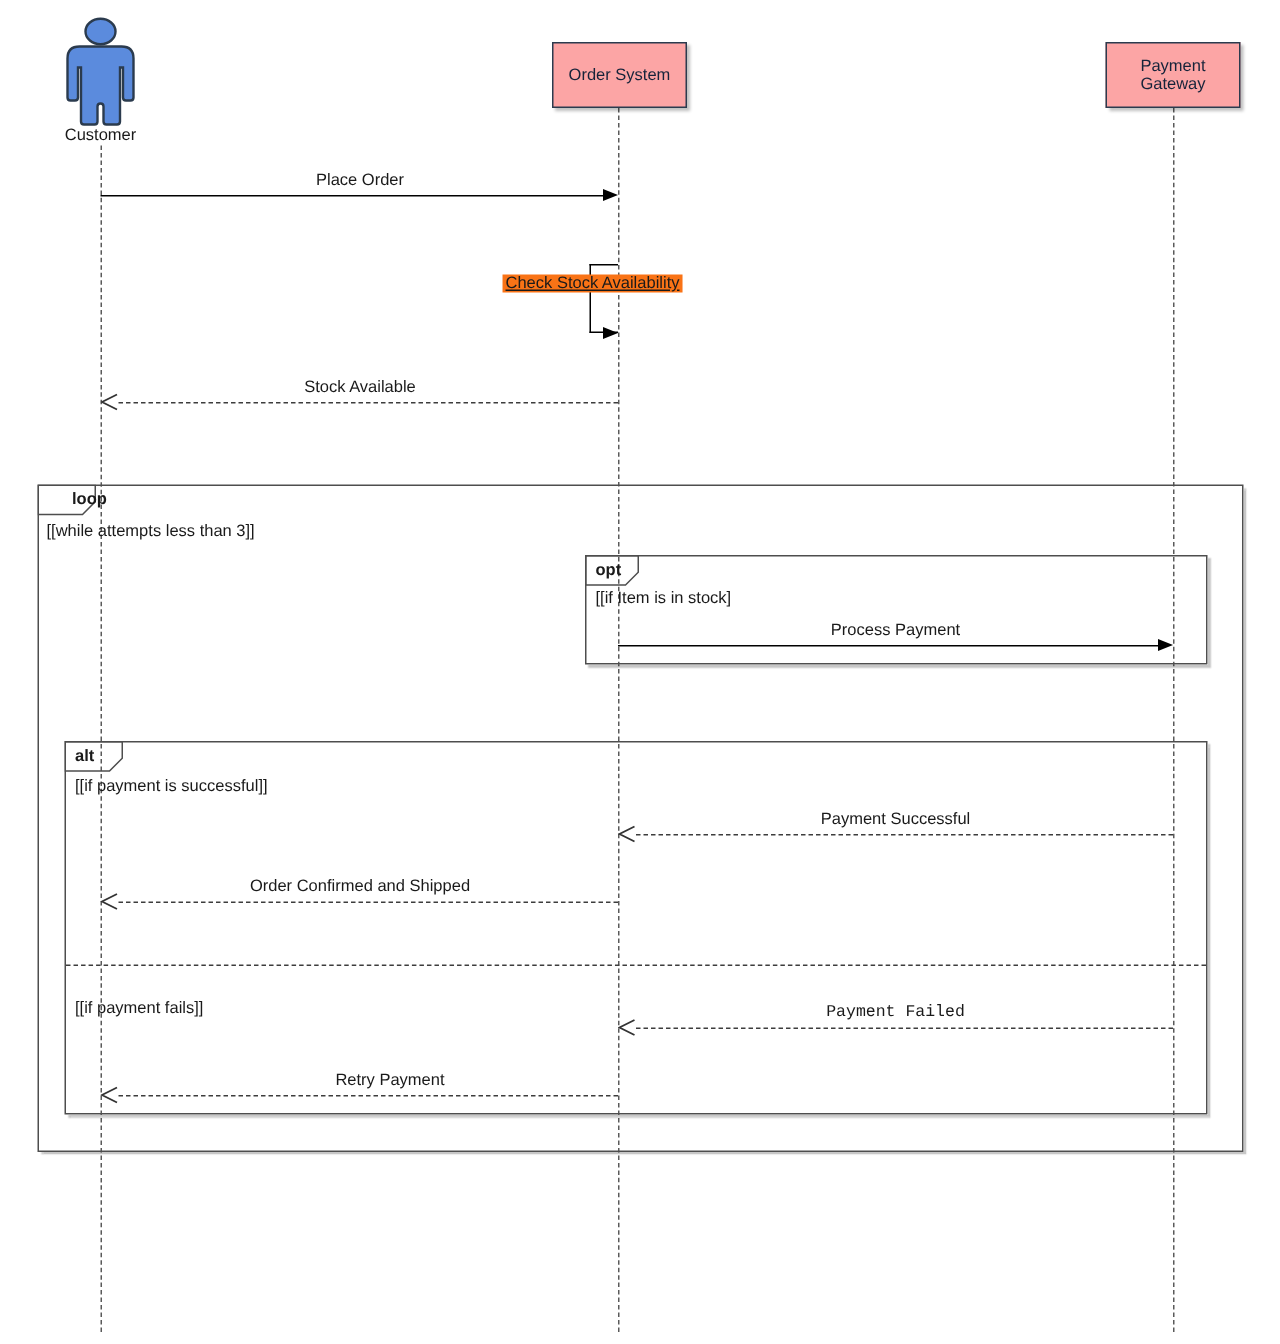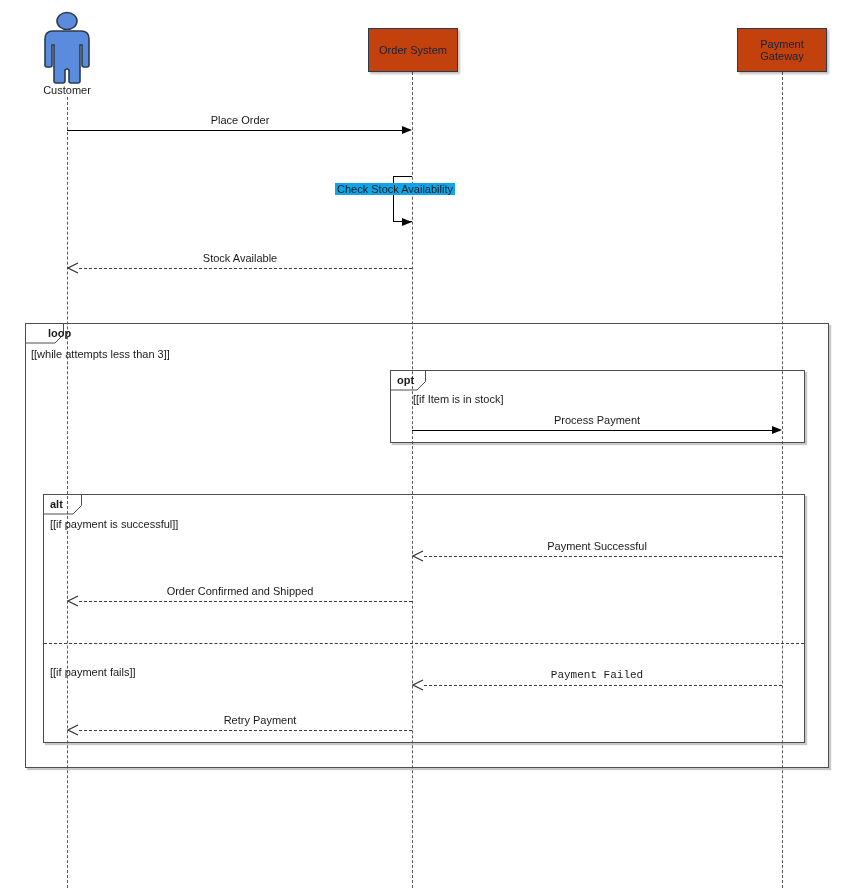--- a/index.html
+++ b/index.html
@@ -5,28 +5,28 @@
   * { margin: 0; padding: 0; box-sizing: border-box; }
   body { background: #ffffff; font-family: "Liberation Sans", sans-serif; }
   .canvas {
     position: relative; width: 853px; height: 896px;
     background: #ffffff; overflow: hidden;
     font-size: 11px; color: #1a1a1a;
   }
   .lifeline { position: absolute; width: 0; border-left: 1px dashed #5a5a5a; }
   .participant-box {
     position: absolute; width: 90px; height: 44px;
-    background: #c2410c; border: 1px solid #2b3b4e;
+    background: #fca5a5; border: 1px solid #2b3b4e;
     display: flex; align-items: center; justify-content: center;
     text-align: center; color: #16233a;
     box-shadow: 2px 2px 2px rgba(0,0,0,0.25);
   }
   .actor-label { position: absolute; transform: translateX(-50%); white-space: nowrap; }
   .msg-label { position: absolute; transform: translateX(-50%); white-space: nowrap; }
-  .msg-label.bg { background: #0ea5e9; padding: 0 2px; }
+  .msg-label.bg { background: #f97316; padding: 0 2px; text-decoration: underline; }
   .solid-line { position: absolute; height: 0; border-top: 1px solid #000; }
   .dashed-line { position: absolute; height: 0; border-top: 1px dashed #3d3d3d; }
   .arrow-filled-right {
     position: absolute; width: 0; height: 0;
     border-left: 10px solid #000;
     border-top: 4.5px solid transparent;
     border-bottom: 4.5px solid transparent;
   }
   .open-arrow { position: absolute; }
   .self-msg-box {
@@ -85,21 +85,21 @@
     </svg>
     <div class="frag-op" style="left:6px; top:3px;padding-left:16px;">loop</div>
     <div class="guard" style="left:5px; top:24px;">[[while attempts less than 3]]</div>
   </div>
 
   <div class="fragment" style="left:390px; top:370px; width:415px; height:73px;">
     <svg class="frag-tab" width="37" height="21" viewBox="0 0 37 21">
       <path d="M0.5 0.5 H35.5 V11.5 L27 20 H0.5 Z" fill="none" stroke="#4e4e4e"></path>
     </svg>
     <div class="frag-op" style="left:6px; top:3px;">opt</div>
-    <div class="guard" style="left:22px; top:22px;">[[if Item is in stock]</div>
+    <div class="guard" style="left:6px; top:22px;">[[if Item is in stock]</div>
   </div>
 
   <div class="msg-label" style="left:597px; top:414px;">Process Payment</div>
   <div class="solid-line" style="left:412px; top:430px; width:360px;"></div>
   <div class="arrow-filled-right" style="left:772px; top:425.5px;"></div>
 
   <div class="fragment" style="left:43px; top:494px; width:762px; height:249px;">
     <svg class="frag-tab" width="40" height="21" viewBox="0 0 40 21">
       <path d="M0.5 0.5 H38.5 V11.5 L30 20 H0.5 Z" fill="none" stroke="#4e4e4e"></path>
     </svg>

